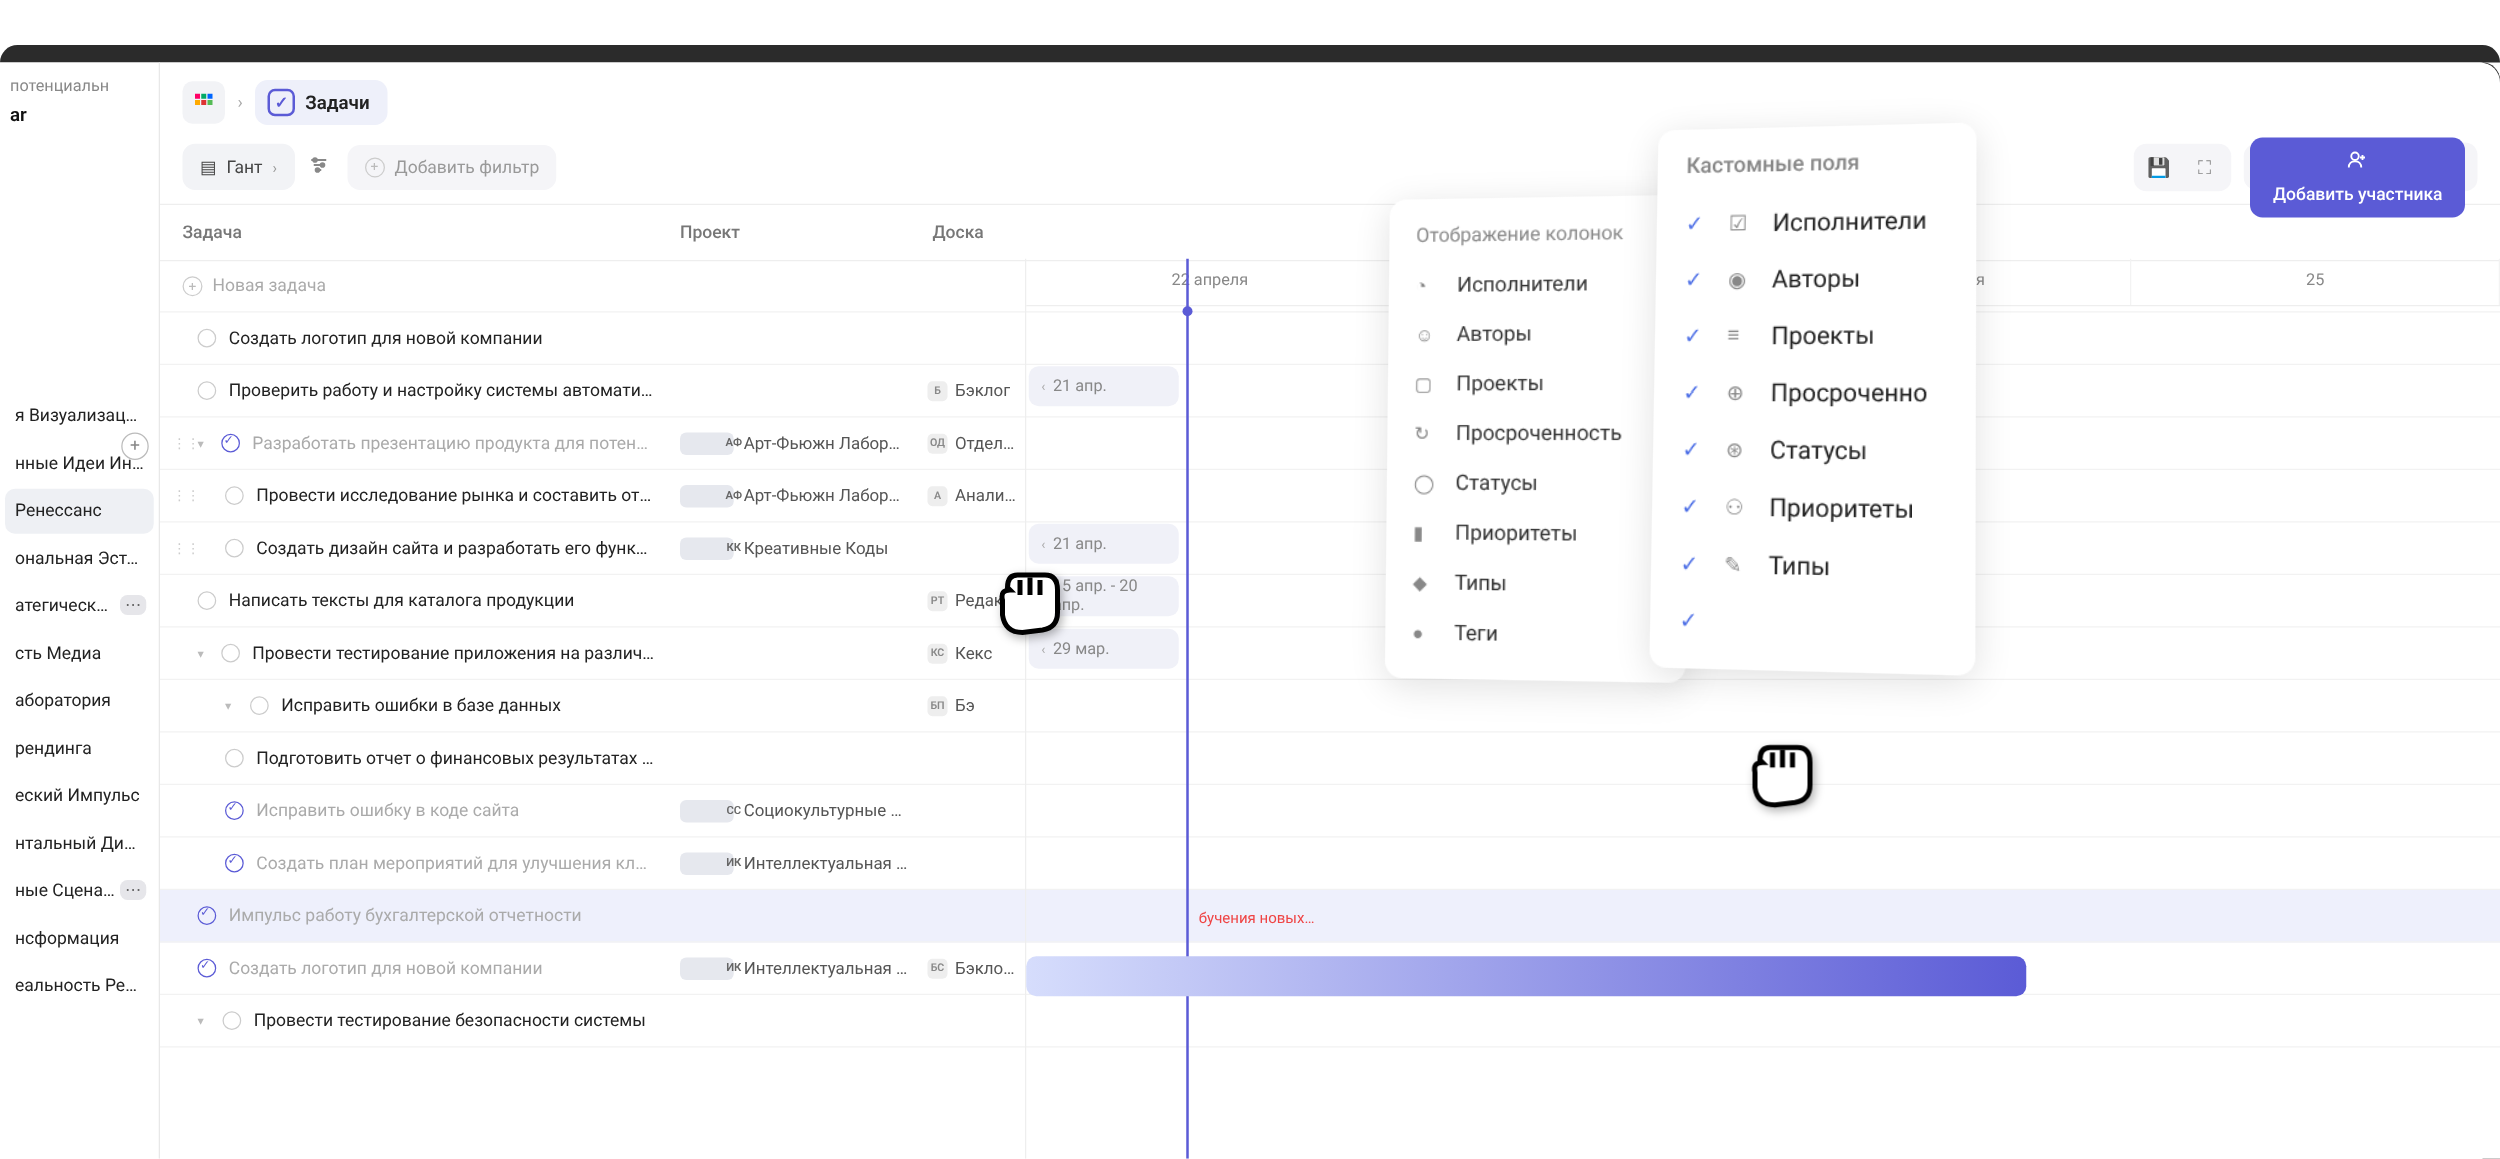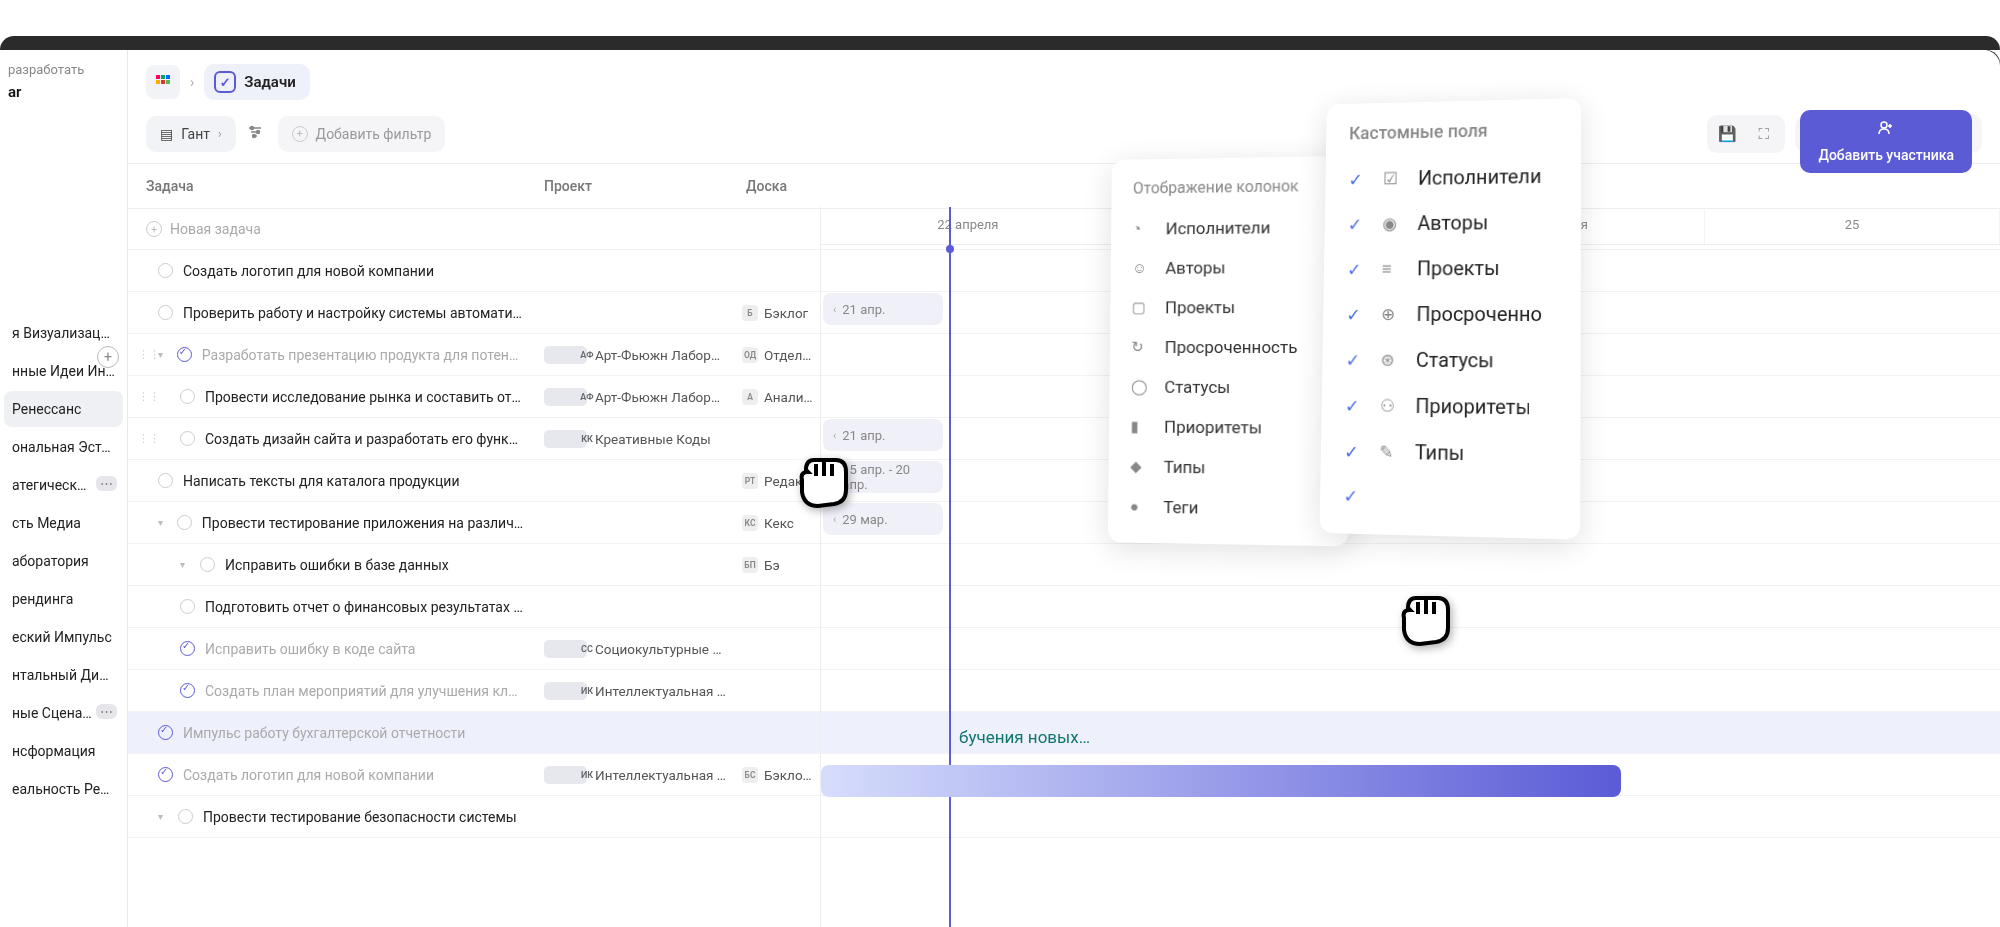--- a/index.html
+++ b/index.html
@@ -66,21 +66,21 @@
 
 .timeline { position: absolute; left: 692px; top: 157px; right: 0; bottom: 0; border-left: 1px solid #eee; }
 .timeline-header { display: flex; height: 38px; border-bottom: 1px solid #eee; }
 .th-day { flex: 1; text-align: center; font-size: 13px; color: #888; padding-top: 10px; border-right: 1px solid #f3f3f3; min-width: 96px; }
 .today-line { position: absolute; left: 128px; top: 0; bottom: 0; width: 2px; background: #5b5bd6; }
 .today-line:before { content: ''; position: absolute; top: 38px; left: -3px; width: 8px; height: 8px; background: #5b5bd6; border-radius: 50%; }
 
 .gantt-bar { position: absolute; height: 32px; background: #f0f1f8; border-radius: 8px; font-size: 13px; color: #888; padding: 6px 10px; display: flex; align-items: center; gap: 6px; }
 .gantt-bar.blue { background: linear-gradient(90deg, #d6ddfc 0%, #5b5bd6 100%); }
 .gantt-chev { color: #aaa; font-size: 11px; }
-.gantt-label { position: absolute; font-size: 17px; color: #0f766e; white-space: nowrap; }
+.gantt-label { position: absolute; font-size: 12px; color: #ef4444; white-space: nowrap; }
 
 
 .popup { position: absolute; background: #fff; border-radius: 14px; box-shadow: 0 6px 30px rgba(0,0,0,0.12); padding: 16px 0; }
 .popup-title { font-size: 16px; color: #888; padding: 4px 22px 12px; }
 .popup-item { display: flex; align-items: center; gap: 14px; padding: 10px 22px; font-size: 17px; color: #333; cursor: pointer; }
 .popup-item .icon { width: 20px; color: #888; font-size: 15px; }
 
 .popup2-title { font-size: 18px; color: #888; padding: 4px 24px 14px; font-weight: 500; }
 .popup2-item { display: flex; align-items: center; gap: 14px; padding: 11px 24px; font-size: 20px; color: #222; cursor: pointer; }
 .popup2-item .check { color: #4d6fe6; font-size: 18px; width: 22px; }
@@ -95,21 +95,21 @@
 .device-right-edge { position: absolute; right: 0; top: 50px; bottom: 0; width: 14px; background: #2b2b2b; border-radius: 0 16px 0 0; }
 
 </style>
 </head>
 <body>
 
 <div class="top-dark-bar"></div>
 <div class="device-right-edge"></div>
 
 <aside class="sidebar">
-  <div class="sidebar-head-label">разработать</div>
+  <div class="sidebar-head-label">потенциальн</div>
   <div class="sidebar-head-big">ar</div>
   <div style="height:200px;"></div>
   <div class="sidebar-plus">+</div>
   <div id="sidebar-items">
       <div class="sidebar-item">я Визуализация</div>
       <div class="sidebar-item">нные Идеи Ин…</div>
       <div class="sidebar-item active">Ренессанс</div>
       <div class="sidebar-item">ональная Эсте…</div>
       <div class="sidebar-item with-dots">атегическ…</div>
       <div class="sidebar-item">сть Медиа</div>

